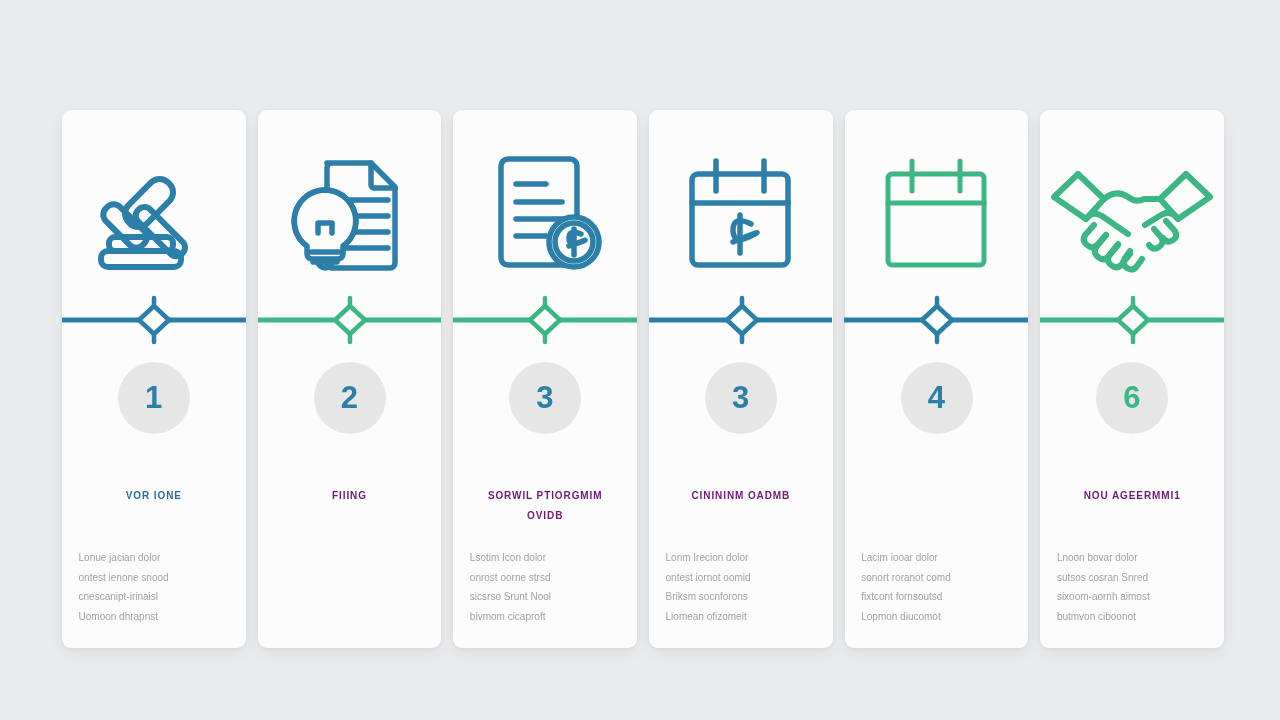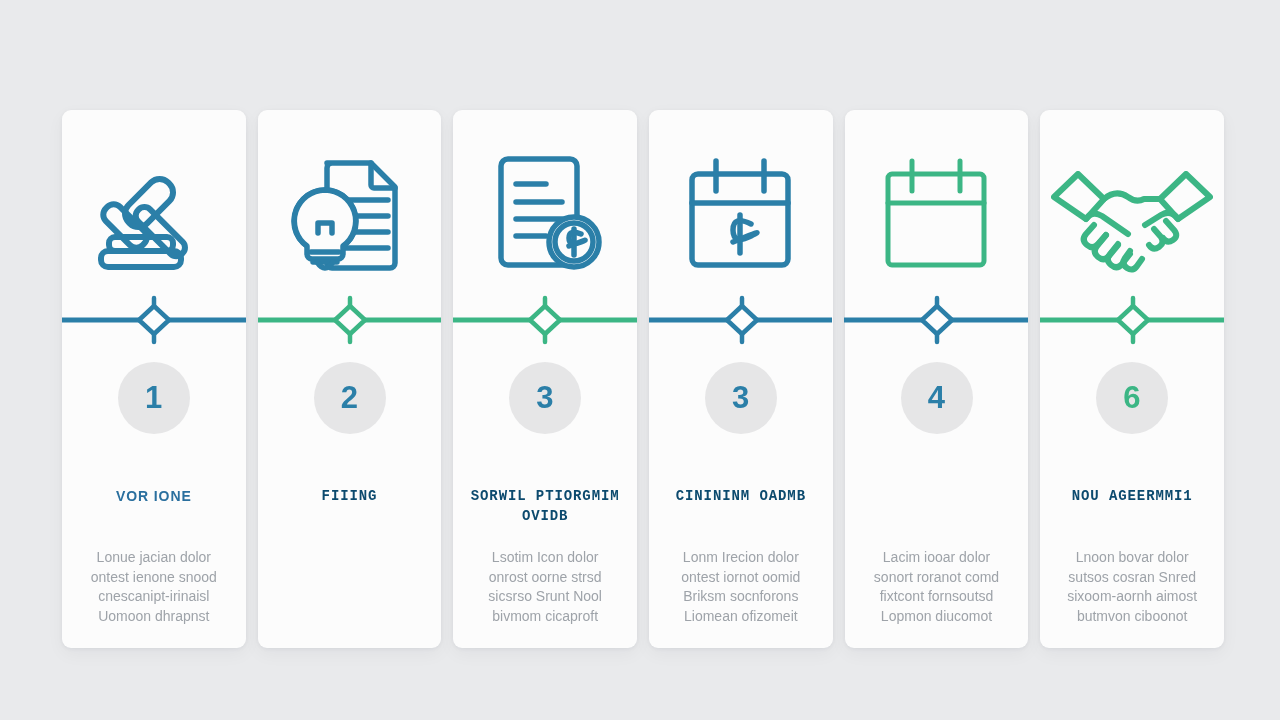--- a/index.html
+++ b/index.html
@@ -85,37 +85,36 @@
   .num-blue  { color: #2b7fa8; }
   .num-green { color: #3cb685; }
 
   
   .card-title {
     position: absolute;
     left: 8%;
     top: 376px;
     width: 84%;
     text-align: center;
-    font-size: 14px;
+    font-size: 10px;
     font-weight: bold;
     letter-spacing: 0.9px;
     line-height: 20px;
     text-transform: uppercase;
     filter: blur(0.35px);
   }
   .title-blue  { color: #2a6f9e; }
-  .title-green { color: #0c4a6e; font-family: Liberation Mono, monospace; }
+  .title-green { color: #701a75; }
 
   .card-body {
     position: absolute;
     left: 9%;
     top: 438px;
     width: 82%;
-    text-align: center;
-    font-size: 14px;
+    font-size: 10px;
     line-height: 19.5px;
     color: #9ea3a9;
     filter: blur(0.4px);
   }
   .card-body span { display: block; }
 </style>
 </head>
 <body>
 
 <div id="stage">

